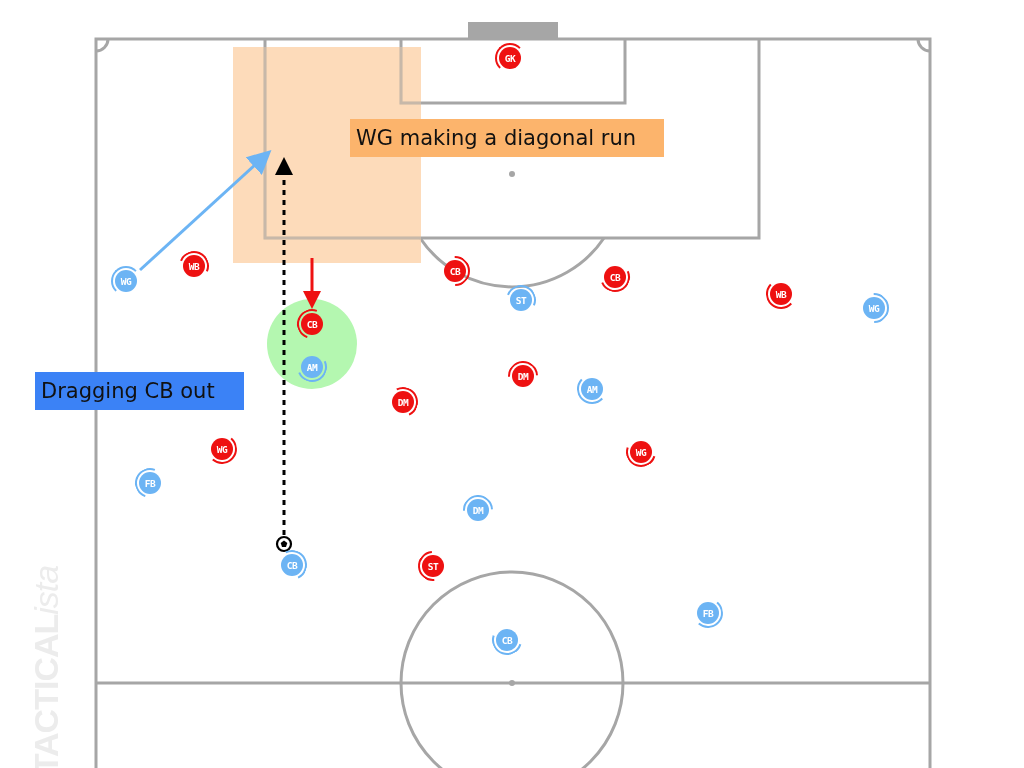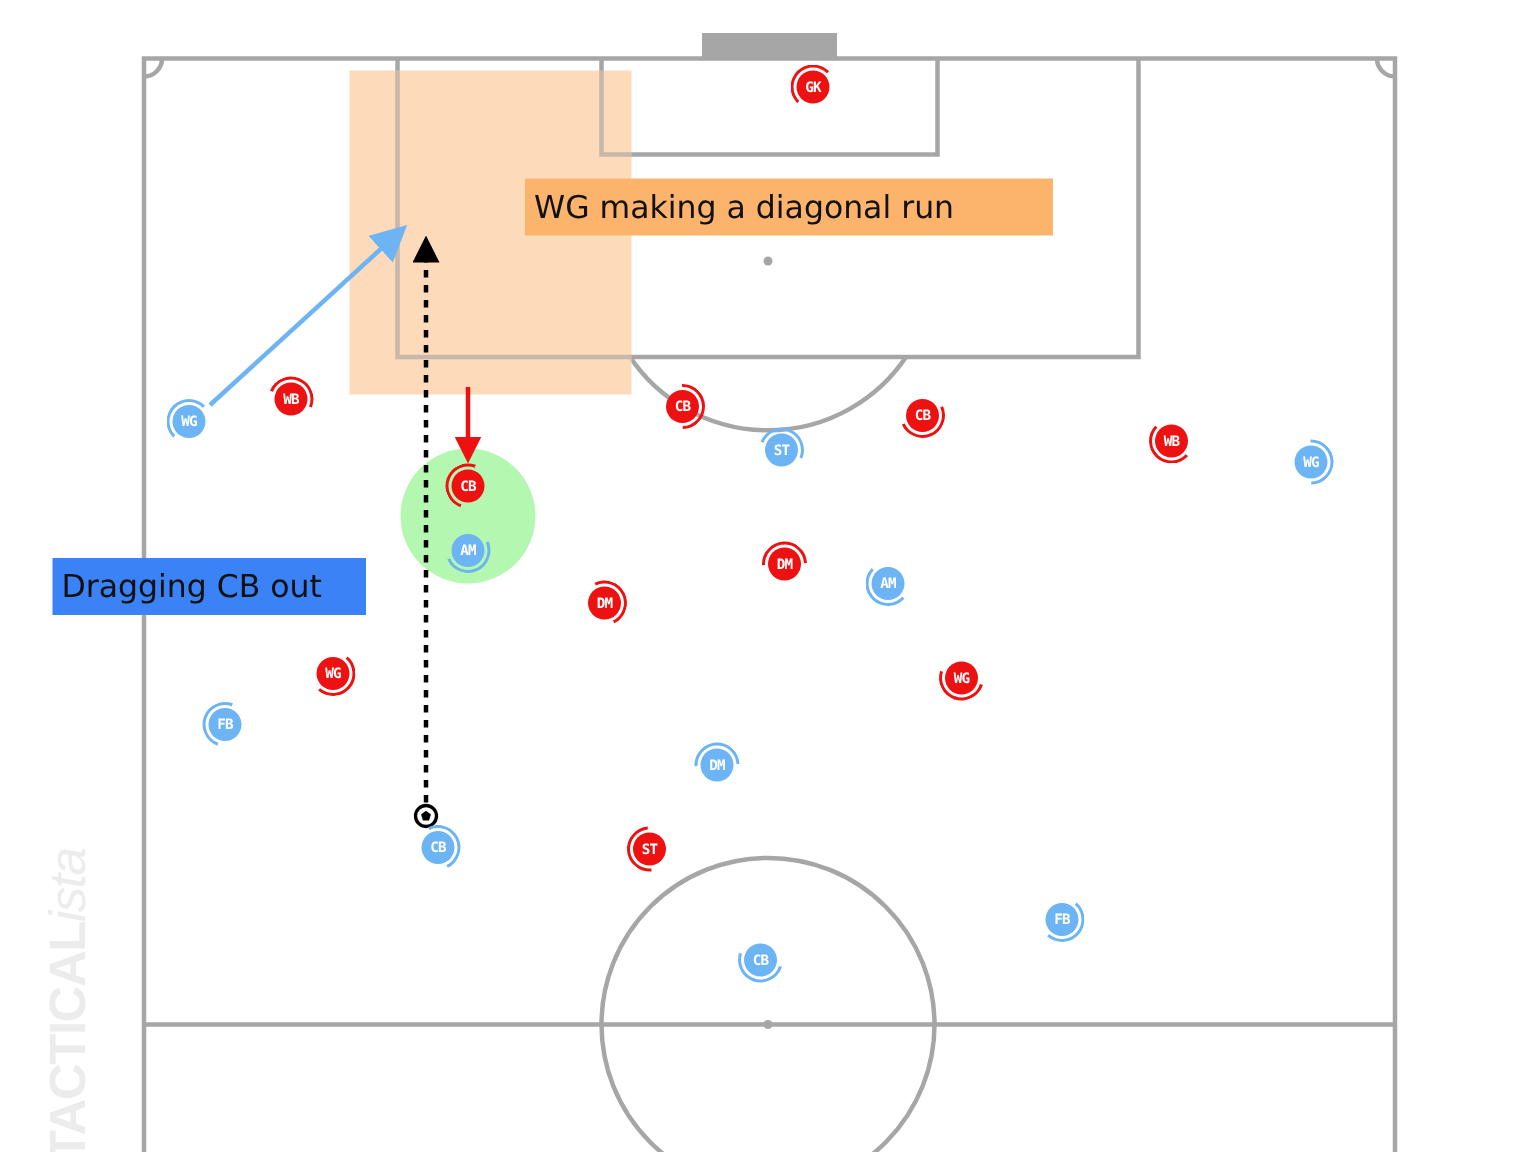--- a/index.html
+++ b/index.html
@@ -79,25 +79,25 @@
   <line x1="284" y1="535" x2="284" y2="166" stroke="#000" stroke-width="3" stroke-dasharray="5,5" marker-end="url(#ah-black)"></line>
 
   <line x1="312" y1="258" x2="312" y2="300" stroke="#ee1111" stroke-width="3" marker-end="url(#ah-red)"></line>
 
   <g>
     <circle cx="284" cy="544" r="7" fill="#fff" stroke="#000" stroke-width="2.2"></circle>
     <polygon points="284,540.5 287.3,543 286,547 282,547 280.7,543" fill="#000"></polygon>
   </g>
 </svg>
 
-<div class="label-box" style="left:350px; top:119px; width:352px; background:#fcb46c;">WG making a diagonal run</div>
+<div class="label-box" style="left:350px; top:119px; width:314px; background:#fcb46c;">WG making a diagonal run</div>
 <div class="label-box" style="left:35px; top:372px; width:209px; background:#3b82f6;">Dragging CB out</div>
 
 <div id="red-team">
-  <div class="token red" style="left: 510px; top: 58px; background: rgb(238, 17, 17); margin-left: 32px;">
+  <div class="token red" style="left: 510px; top: 58px; background: rgb(238, 17, 17);">
       <span class="swoosh" style="border-top-color: rgb(238, 17, 17); border-left-color: rgb(238, 17, 17); transform: rotate(0deg);"></span>
       <span class="t">GK</span>
     </div>
   <div class="token red" style="left: 194px; top: 266px; background: rgb(238, 17, 17);">
       <span class="swoosh" style="border-top-color: rgb(238, 17, 17); border-left-color: rgb(238, 17, 17); transform: rotate(67deg);"></span>
       <span class="t">WB</span>
     </div>
   <div class="token red" style="left: 455px; top: 271px; background: rgb(238, 17, 17);">
       <span class="swoosh" style="border-top-color: rgb(238, 17, 17); border-left-color: rgb(238, 17, 17); transform: rotate(134deg);"></span>
       <span class="t">CB</span>

